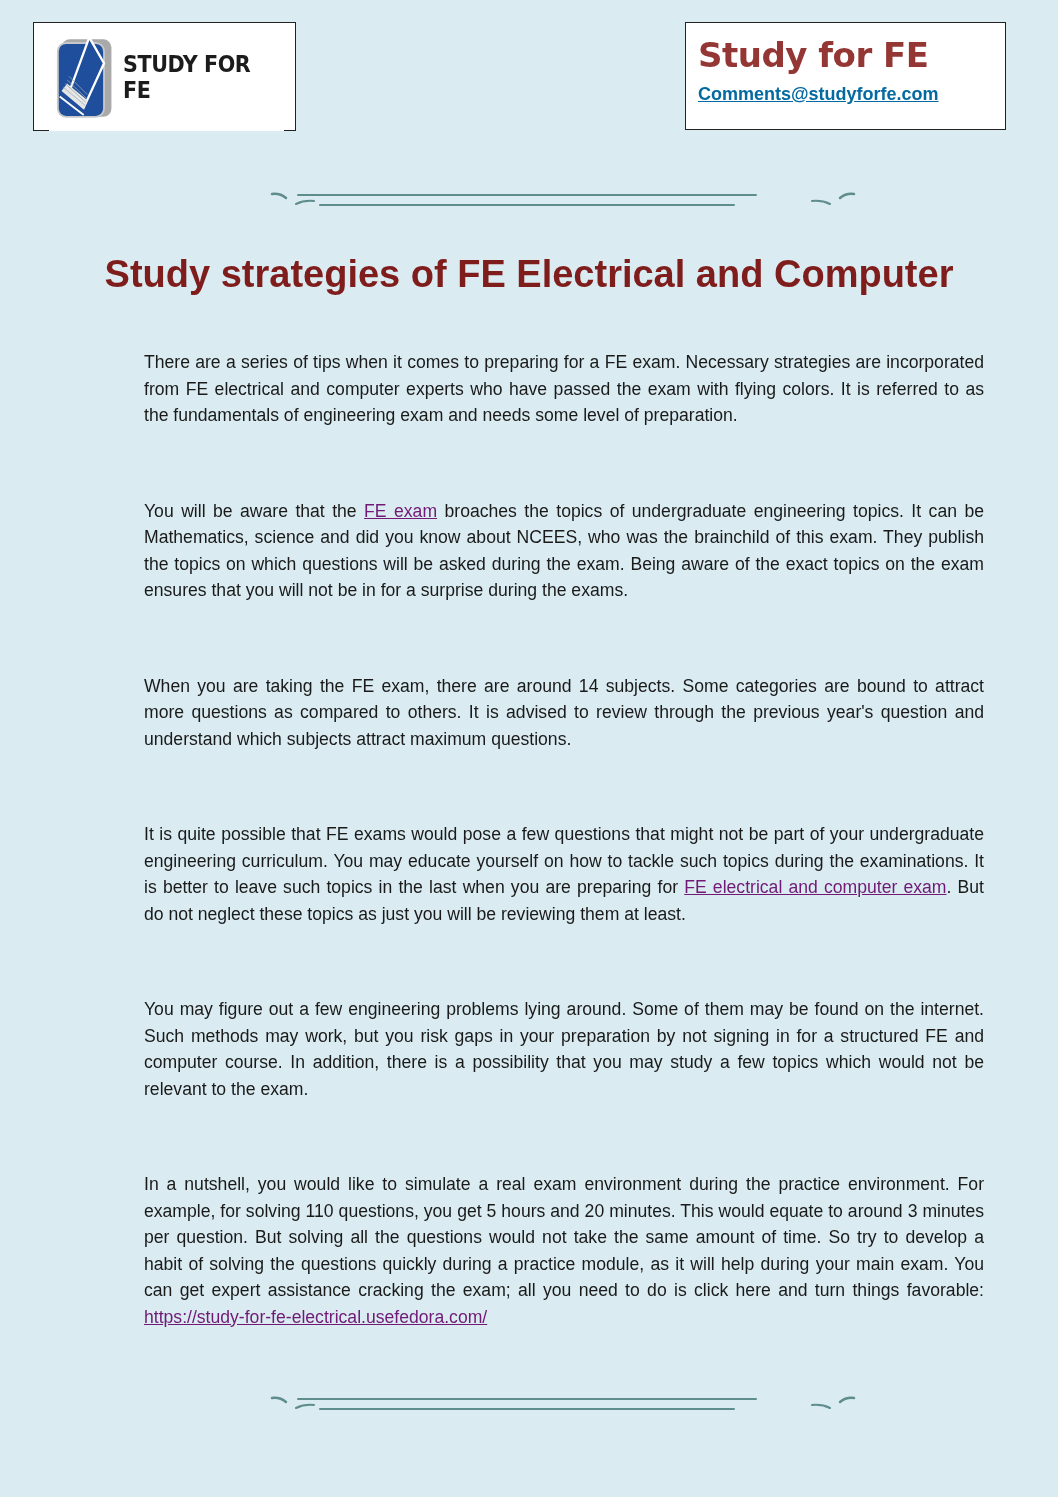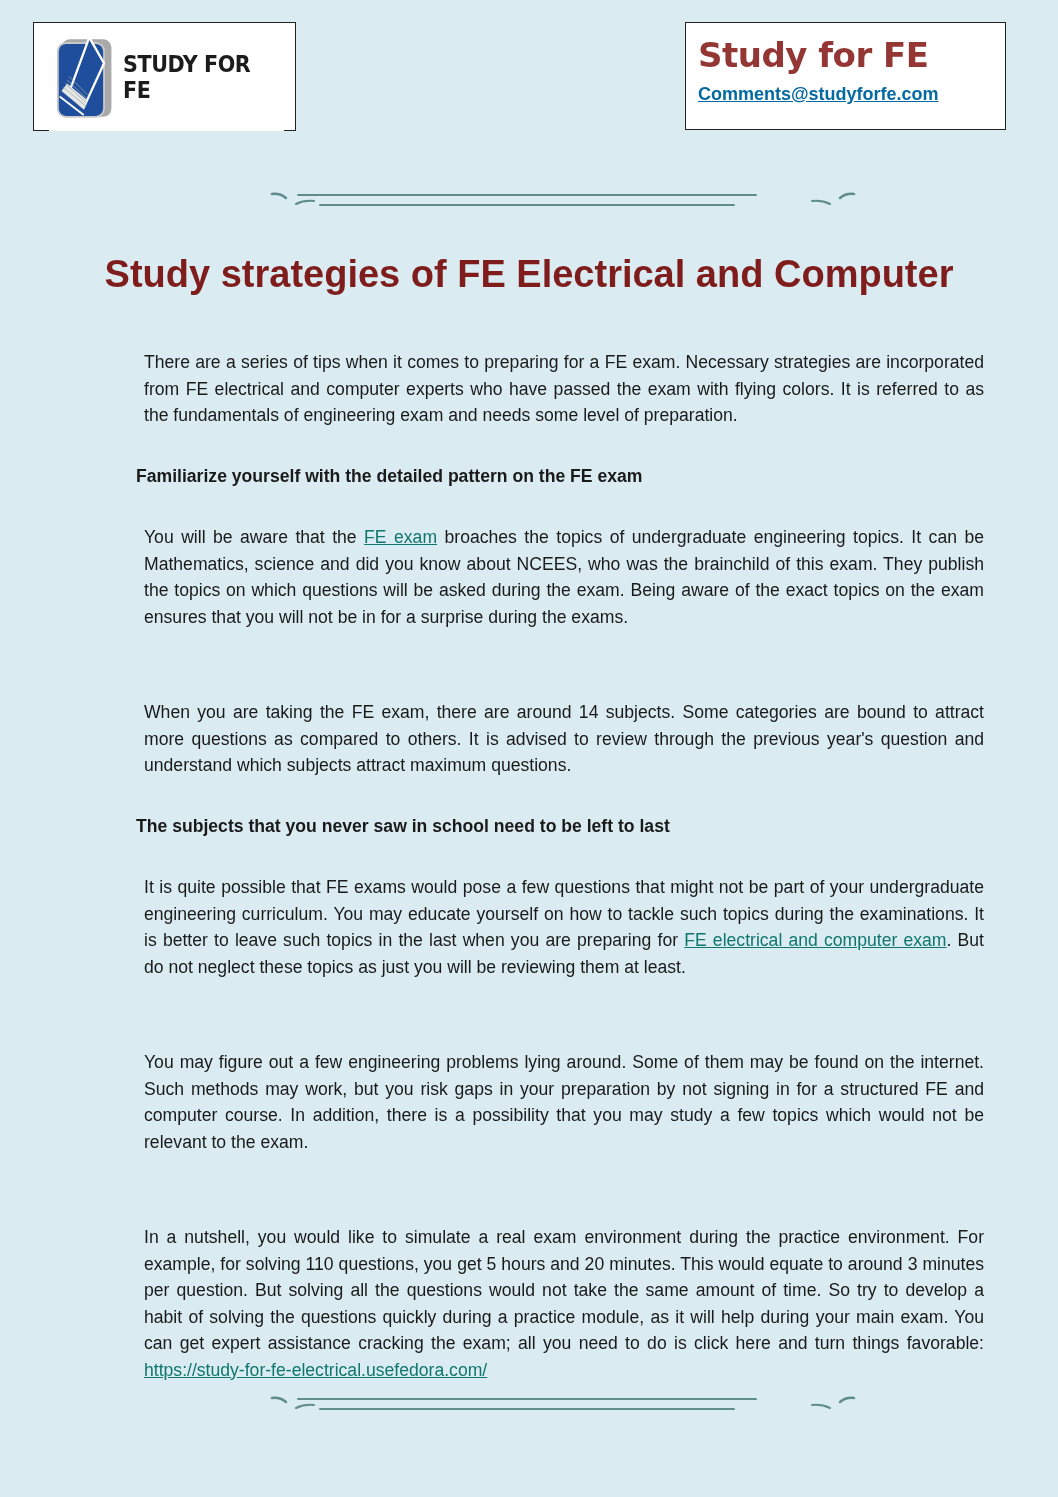--- a/index.html
+++ b/index.html
@@ -61,21 +61,21 @@
       text-align: center;
       font-weight: bold; font-size: 38px; line-height: 46px;
       color: #7f1d1d;
     }
     .content {
       position: absolute; left: 136px; width: 856px; top: 341px;
       font-size: 17.6px; line-height: 26.5px;
     }
     .content p { margin: 8px; text-align: justify; }
     .content h3 { margin: 0; font-size: 17.6px; line-height: 26.5px; font-weight: bold; }
-    .content a { color: #0f766e; text-decoration: underline; }
+    .content a { color: #701a75; text-decoration: underline; }
     .gap { height: 26.5px; }
     .gap2 { height: 53px; }
   </style>
 </head>
 <body>
 
 <div class="logo-box">
   <div class="logo-inner">
     <svg class="logo-mark" viewBox="0 0 62 94">
       <rect x="6" y="4" width="54" height="84" rx="9" fill="#a9a9a9"></rect>
@@ -109,30 +109,28 @@
     <path d="M562 17 Q554 13 544 14" stroke-width="2"></path>
   </g>
 </svg>
 
 <h1 class="title">Study strategies of FE Electrical and Computer</h1>
 
 <div class="content">
   <p>There are a series of tips when it comes to preparing for a FE exam. Necessary strategies are incorporated from FE electrical and computer experts who have passed the exam with flying colors. It is referred to as the fundamentals of engineering exam and needs some level of preparation.</p>
   <div class="gap"></div>
 
-  <h3>Familiarize yourself with the detailed pattern on the FE exam</h3>
   <div class="gap"></div>
   <p><span>You will be aware that the </span><a>FE exam</a><span> broaches the topics of undergraduate engineering topics. It can be Mathematics, science and did you know about NCEES, who was the brainchild of this exam. They publish the topics on which questions will be asked during the exam. Being aware of the exact topics on the exam ensures that you will not be in for a surprise during the exams.</span></p>
   <div class="gap"></div>
 
   <div class="gap"></div>
   <p>When you are taking the FE exam, there are around 14 subjects. Some categories are bound to attract more questions as compared to others. It is advised to review through the previous year's question and understand which subjects attract maximum questions.</p>
   <div class="gap"></div>
 
-  <h3>The subjects that you never saw in school need to be left to last</h3>
   <div class="gap"></div>
   <p><span>It is quite possible that FE exams would pose a few questions that might not be part of your undergraduate engineering curriculum. You may educate yourself on how to tackle such topics during the examinations. It is better to leave such topics in the last when you are preparing for </span><a>FE electrical and computer exam</a><span>. But do not neglect these topics as just you will be reviewing them at least.</span></p>
   <div class="gap"></div>
 
   <div class="gap"></div>
   <p>You may figure out a few engineering problems lying around. Some of them may be found on the internet. Such methods may work, but you risk gaps in your preparation by not signing in for a structured FE and computer course. In addition, there is a possibility that you may study a few topics which would not be relevant to the exam.</p>
   <div class="gap2"></div>
 
   <p><span>In a nutshell, you would like to simulate a real exam environment during the practice environment. For example, for solving 110 questions, you get 5 hours and 20 minutes. This would equate to around 3 minutes per question. But solving all the questions would not take the same amount of time. So try to develop a habit of solving the questions quickly during a practice module, as it will help during your main exam. You can get expert assistance cracking the exam; all you need to do is click here and turn things favorable: </span><a>https://study-for-fe-electrical.usefedora.com/</a></p>
 </div>

